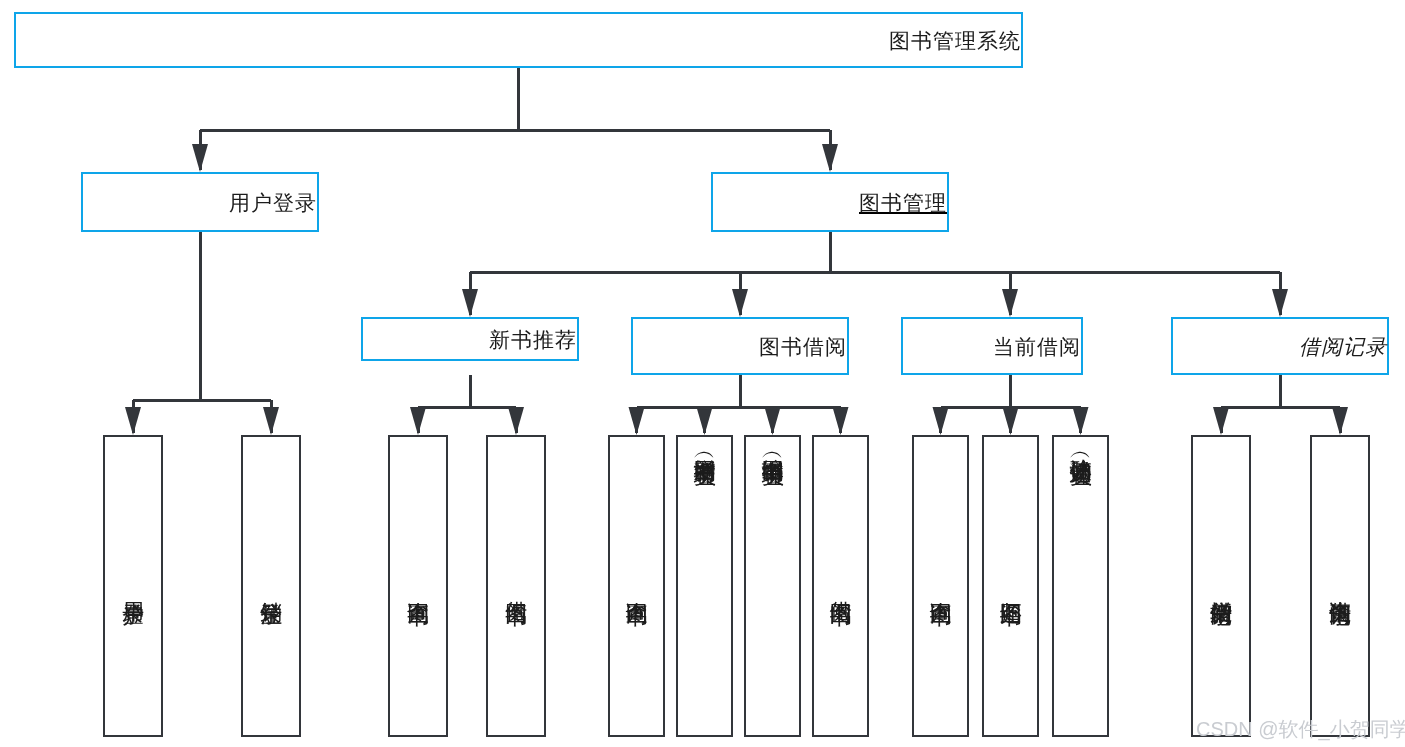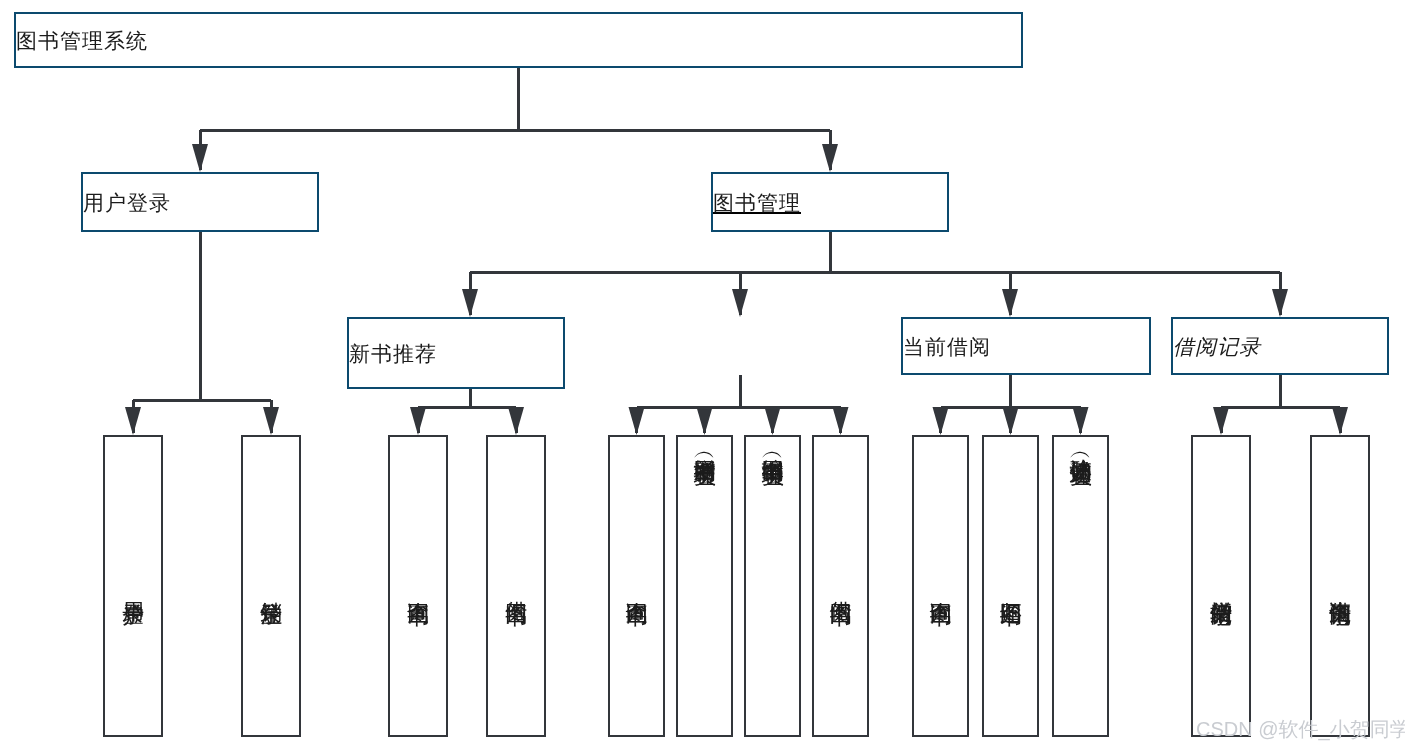--- a/index.html
+++ b/index.html
@@ -18,24 +18,24 @@
     position: absolute;
     left: 0;
     top: 0;
     width: 1405px;
     height: 747px;
   }
   .node-box {
     position: absolute;
     box-sizing: border-box;
     background: #ffffff;
-    border: 2px solid #0c4a6e;
+    border: 2px solid #0ea5e9;
     display: flex;
     align-items: center;
-    justify-content: flex-start;
+    justify-content: flex-end;
   }
   .node-label-h {
     font-size: 21px;
     color: #1c1c1c;
     letter-spacing: 1px;
     line-height: 1;
     white-space: nowrap;
     font-family: "Liberation Sans", "DejaVu Sans", sans-serif;
   }
   .leaf-box {
@@ -138,24 +138,27 @@
     </svg>
 <div class="node-box" style="left: 14px; top: 12px; width: 1009px; height: 56px;">
       <span class="node-label-h">图书管理系统</span>
     </div>
     <div class="node-box" style="left: 81px; top: 172px; width: 238px; height: 60px;">
       <span class="node-label-h">用户登录</span>
     </div>
     <div class="node-box" style="left: 711px; top: 172px; width: 238px; height: 60px; text-decoration: underline;">
       <span class="node-label-h">图书管理</span>
     </div>
-    <div class="node-box" style="left: 347px; top: 317px; width: 218px; height: 72px;">
+    <div class="node-box" style="left: 361px; top: 317px; width: 218px; height: 44px;">
       <span class="node-label-h">新书推荐</span>
     </div>
-    <div class="node-box" style="left: 901px; top: 317px; width: 250px; height: 58px;">
+    <div class="node-box" style="left: 631px; top: 317px; width: 218px; height: 58px;">
+      <span class="node-label-h">图书借阅</span>
+    </div>
+    <div class="node-box" style="left: 901px; top: 317px; width: 182px; height: 58px;">
       <span class="node-label-h">当前借阅</span>
     </div>
     <div class="node-box" style="left: 1171px; top: 317px; width: 218px; height: 58px; font-style: italic;">
       <span class="node-label-h">借阅记录</span>
     </div>
     <div class="leaf-box" style="left: 103px; top: 435px; width: 60px; height: 302px;">
       <span class="node-label-v">用户登录</span>
     </div>
     <div class="leaf-box" style="left: 241px; top: 435px; width: 60px; height: 302px;">
       <span class="node-label-v">注销登录</span>

